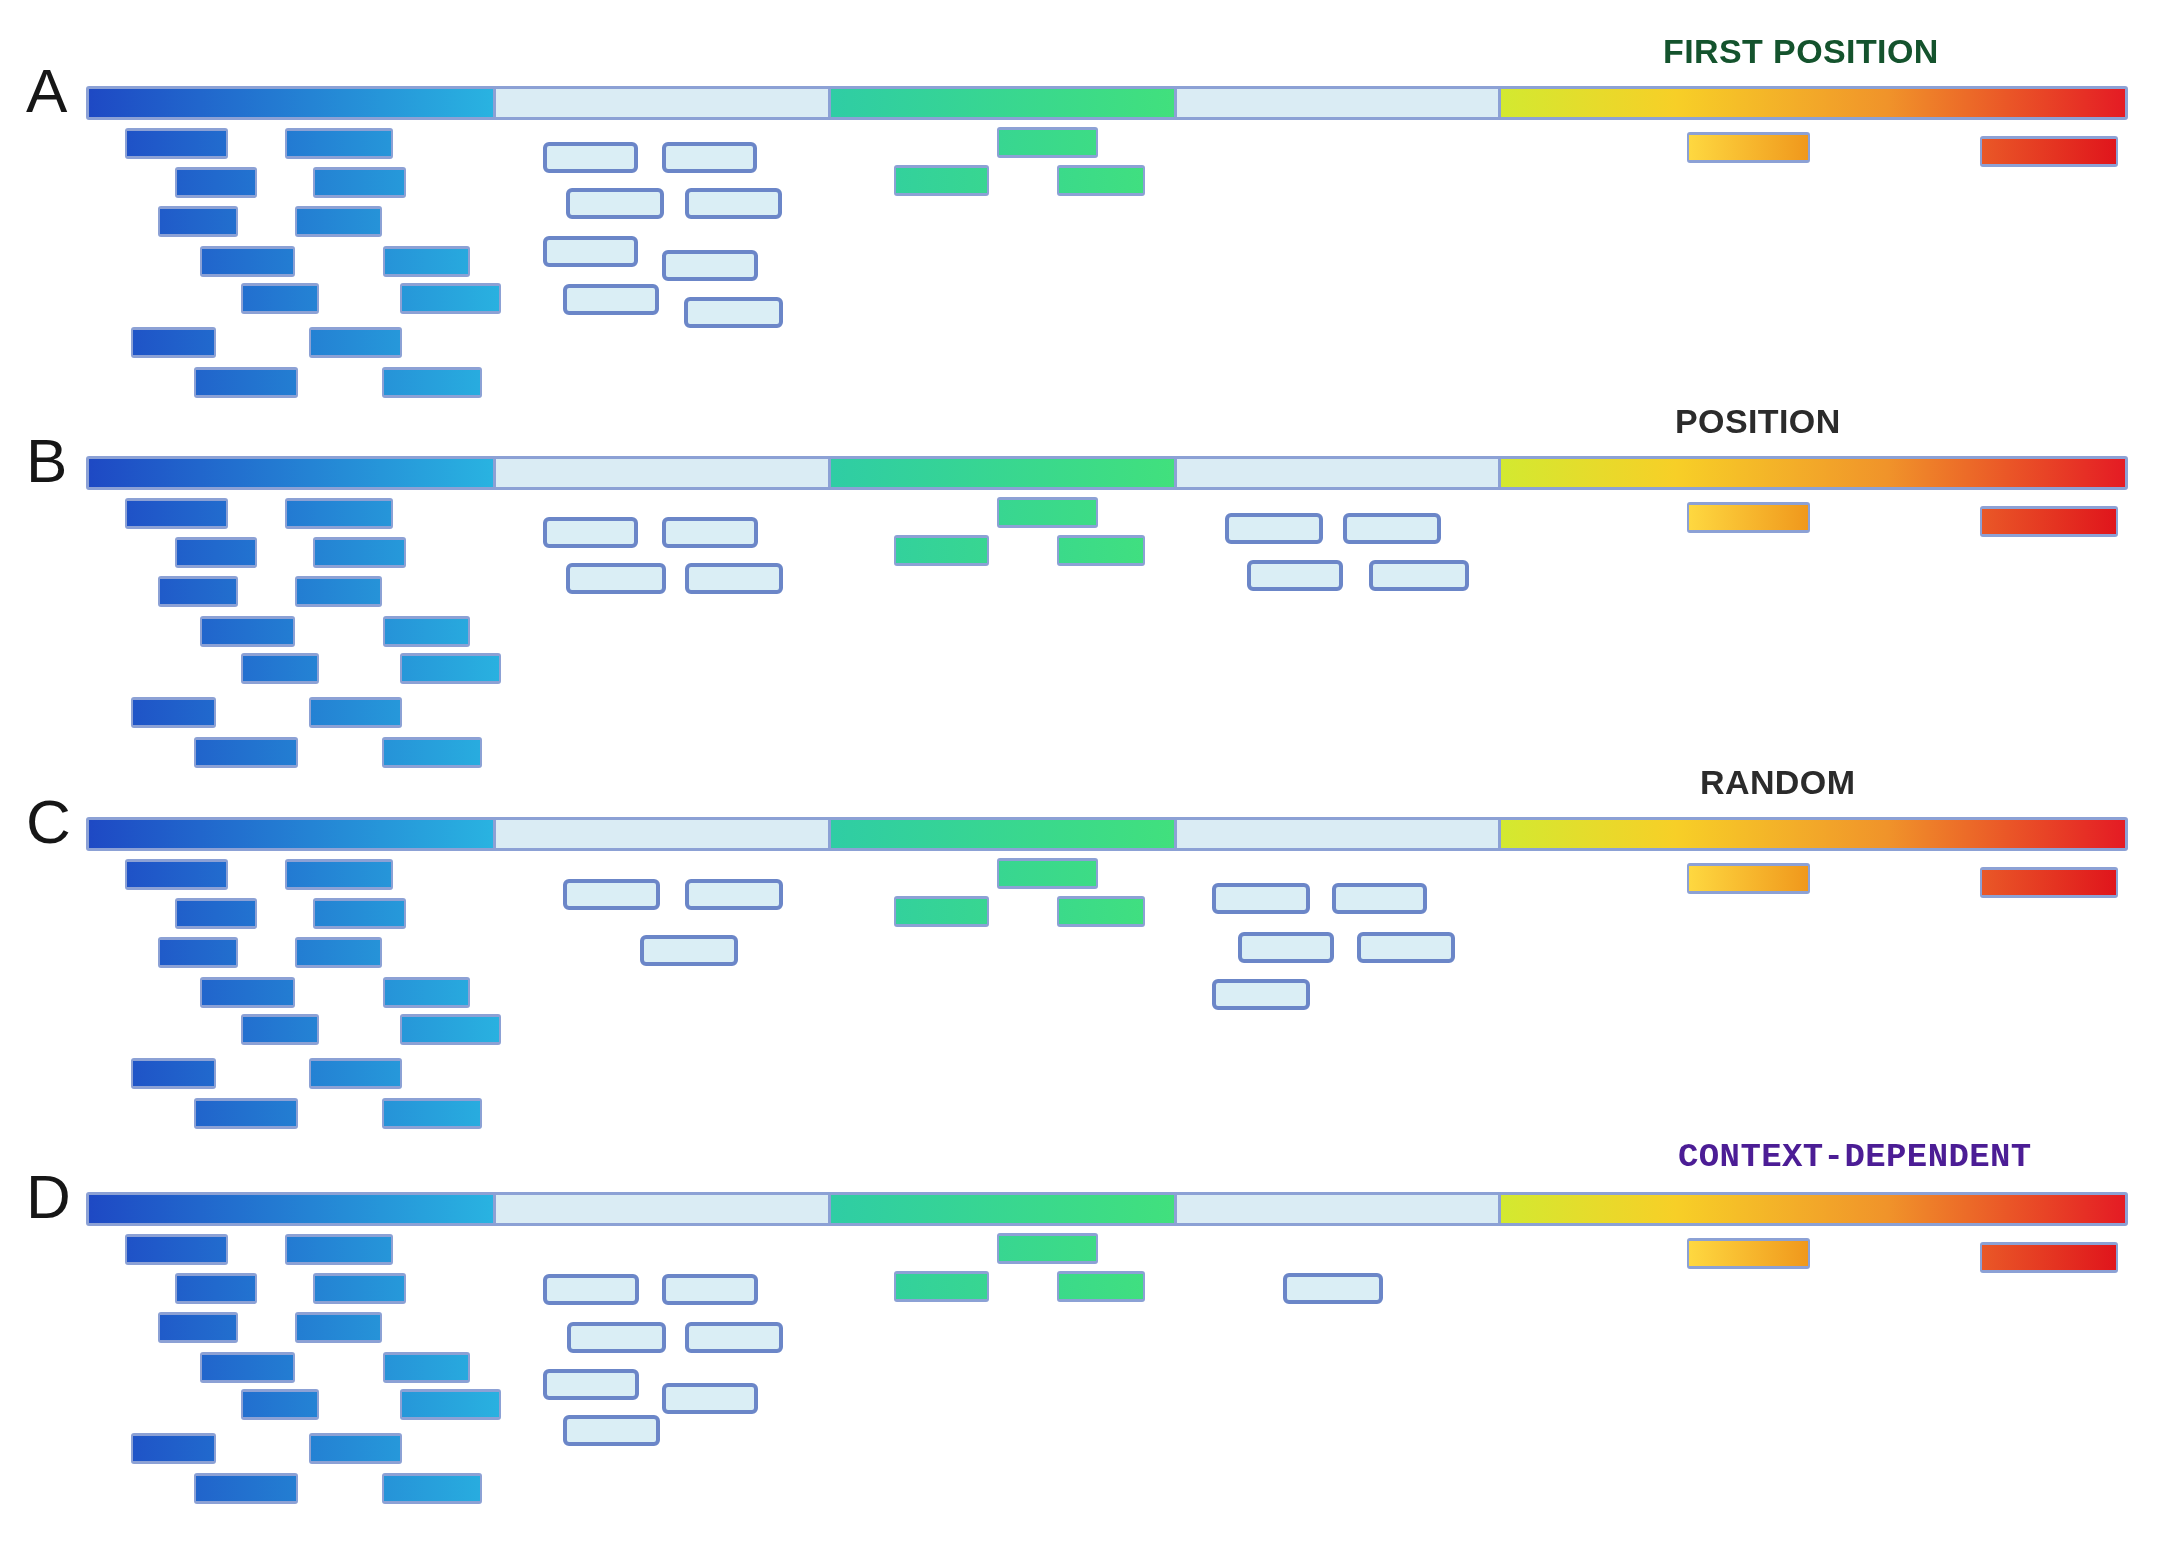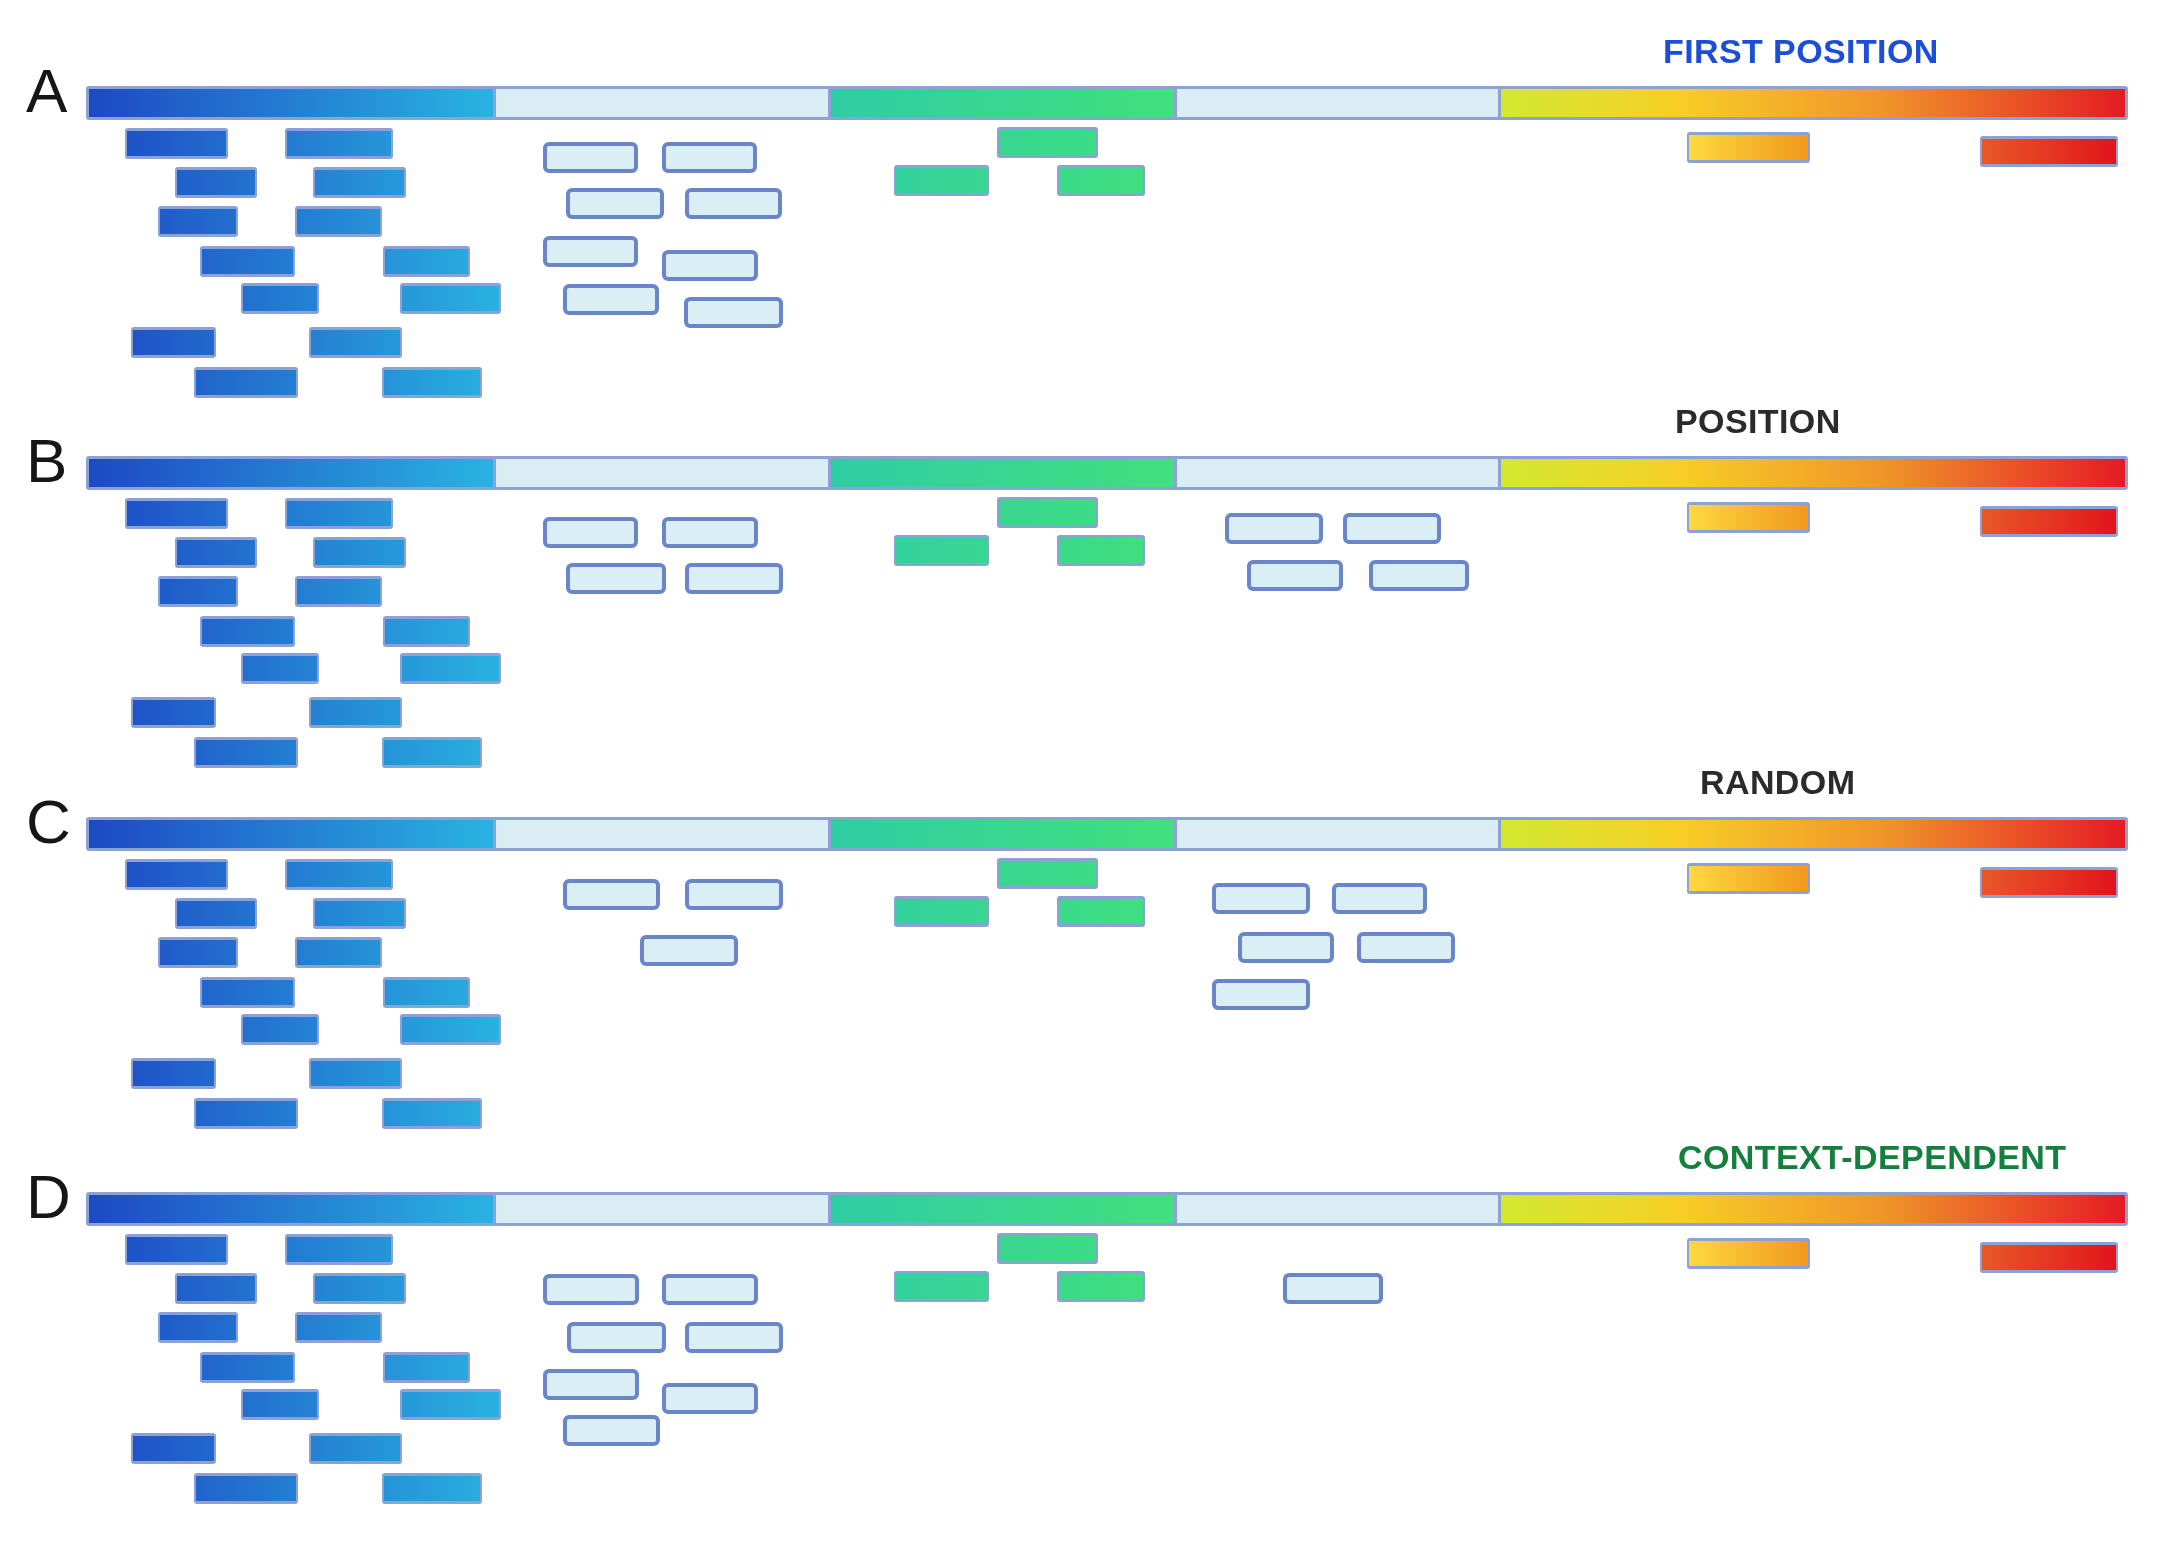--- a/index.html
+++ b/index.html
@@ -48,30 +48,30 @@
   .read.light{
     border:4px solid #6b86c8;
     border-radius:6px;
   }
 </style>
 </head>
 <body>
 
 <div class="figure" id="fig">
   <span class="panel-letter" style="top: 60px; color: rgb(22, 22, 22);">A</span>
-  <span class="panel-title" style="top: 33px; left: 1663px; color: #1d4ed8;">FIRST POSITION</span>
+  <span class="panel-title" style="top: 33px; left: 1663px; color: #14532d;">FIRST POSITION</span>
 
   <span class="panel-letter" style="top: 430px; color: rgb(22, 22, 22);">B</span>
   <span class="panel-title" style="top: 403px; left: 1675px; color: rgb(43, 43, 43);">POSITION</span>
 
   <span class="panel-letter" style="top: 791px; color: rgb(22, 22, 22);">C</span>
   <span class="panel-title" style="top: 764px; left: 1700px; color: rgb(43, 43, 43);">RANDOM</span>
 
   <span class="panel-letter" style="top: 1166px; color: rgb(22, 22, 22);">D</span>
-  <span class="panel-title" style="top: 1139px; left: 1678px; color: #15803d;">CONTEXT-DEPENDENT</span>
+  <span class="panel-title" style="top: 1139px; left: 1678px; color: #4c1d95; font-family: Liberation Mono, monospace;">CONTEXT-DEPENDENT</span>
 
   <div id="layer">
       <div class="genome-bar" style="left: 86px; top: 86px; width: 2042px; height: 34px; border-color: rgb(140, 161, 213);">
         <div class="seg" style="width: 404px; background: linear-gradient(90deg, rgb(30, 73, 196), rgb(41, 179, 225));"></div>
         <div class="seg" style="width: 335px; background: rgb(218, 236, 244);"></div>
         <div class="seg" style="width: 346px; background: linear-gradient(90deg, rgb(47, 205, 164), rgb(65, 224, 125));"></div>
         <div class="seg" style="width: 324px; background: rgb(218, 236, 244);"></div>
         <div class="seg" style="width: 627px; background: linear-gradient(90deg, rgb(211, 233, 48) 0%, rgb(247, 207, 39) 28%, rgb(240, 147, 42) 62%, rgb(228, 27, 36) 100%);"></div>
       </div>
       <div class="read" style="left: 125px; top: 128px; width: 103px; height: 31px; background: linear-gradient(90deg, rgb(31, 82, 199), rgb(34, 108, 206));"></div>

